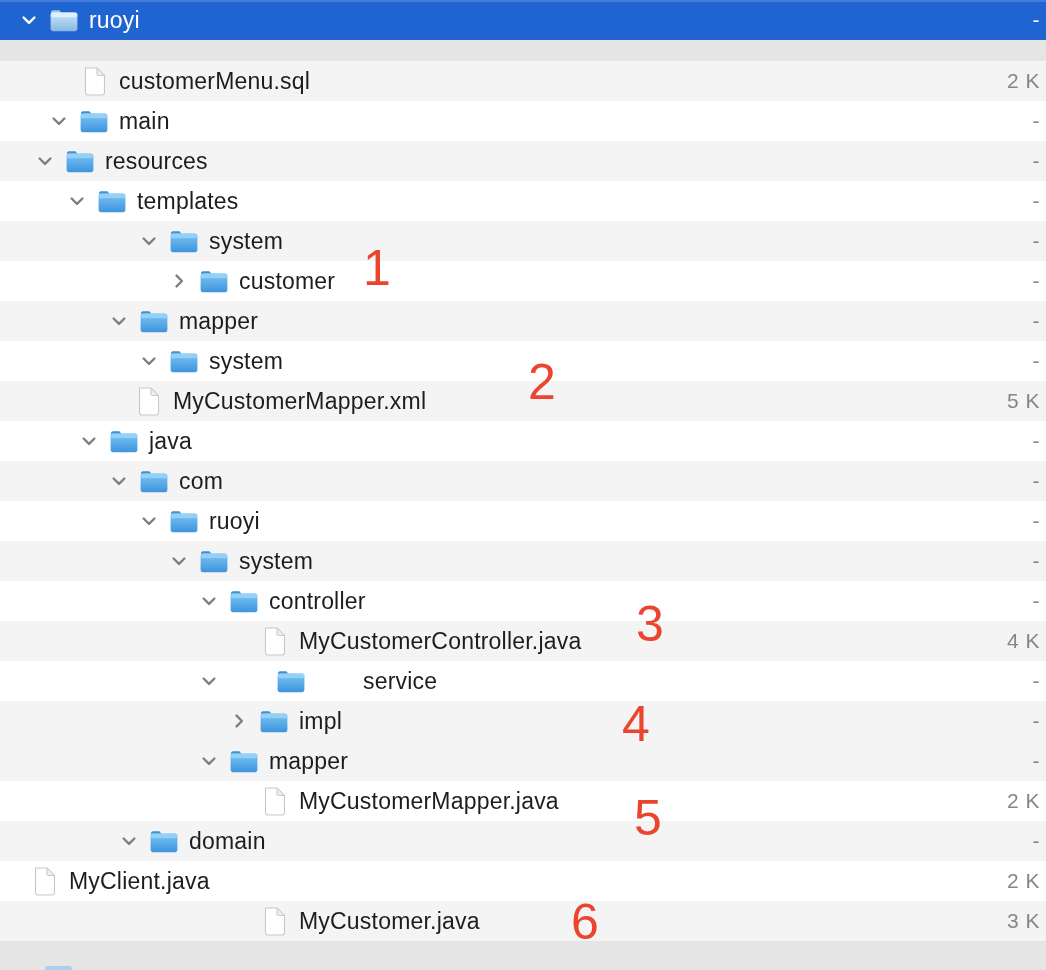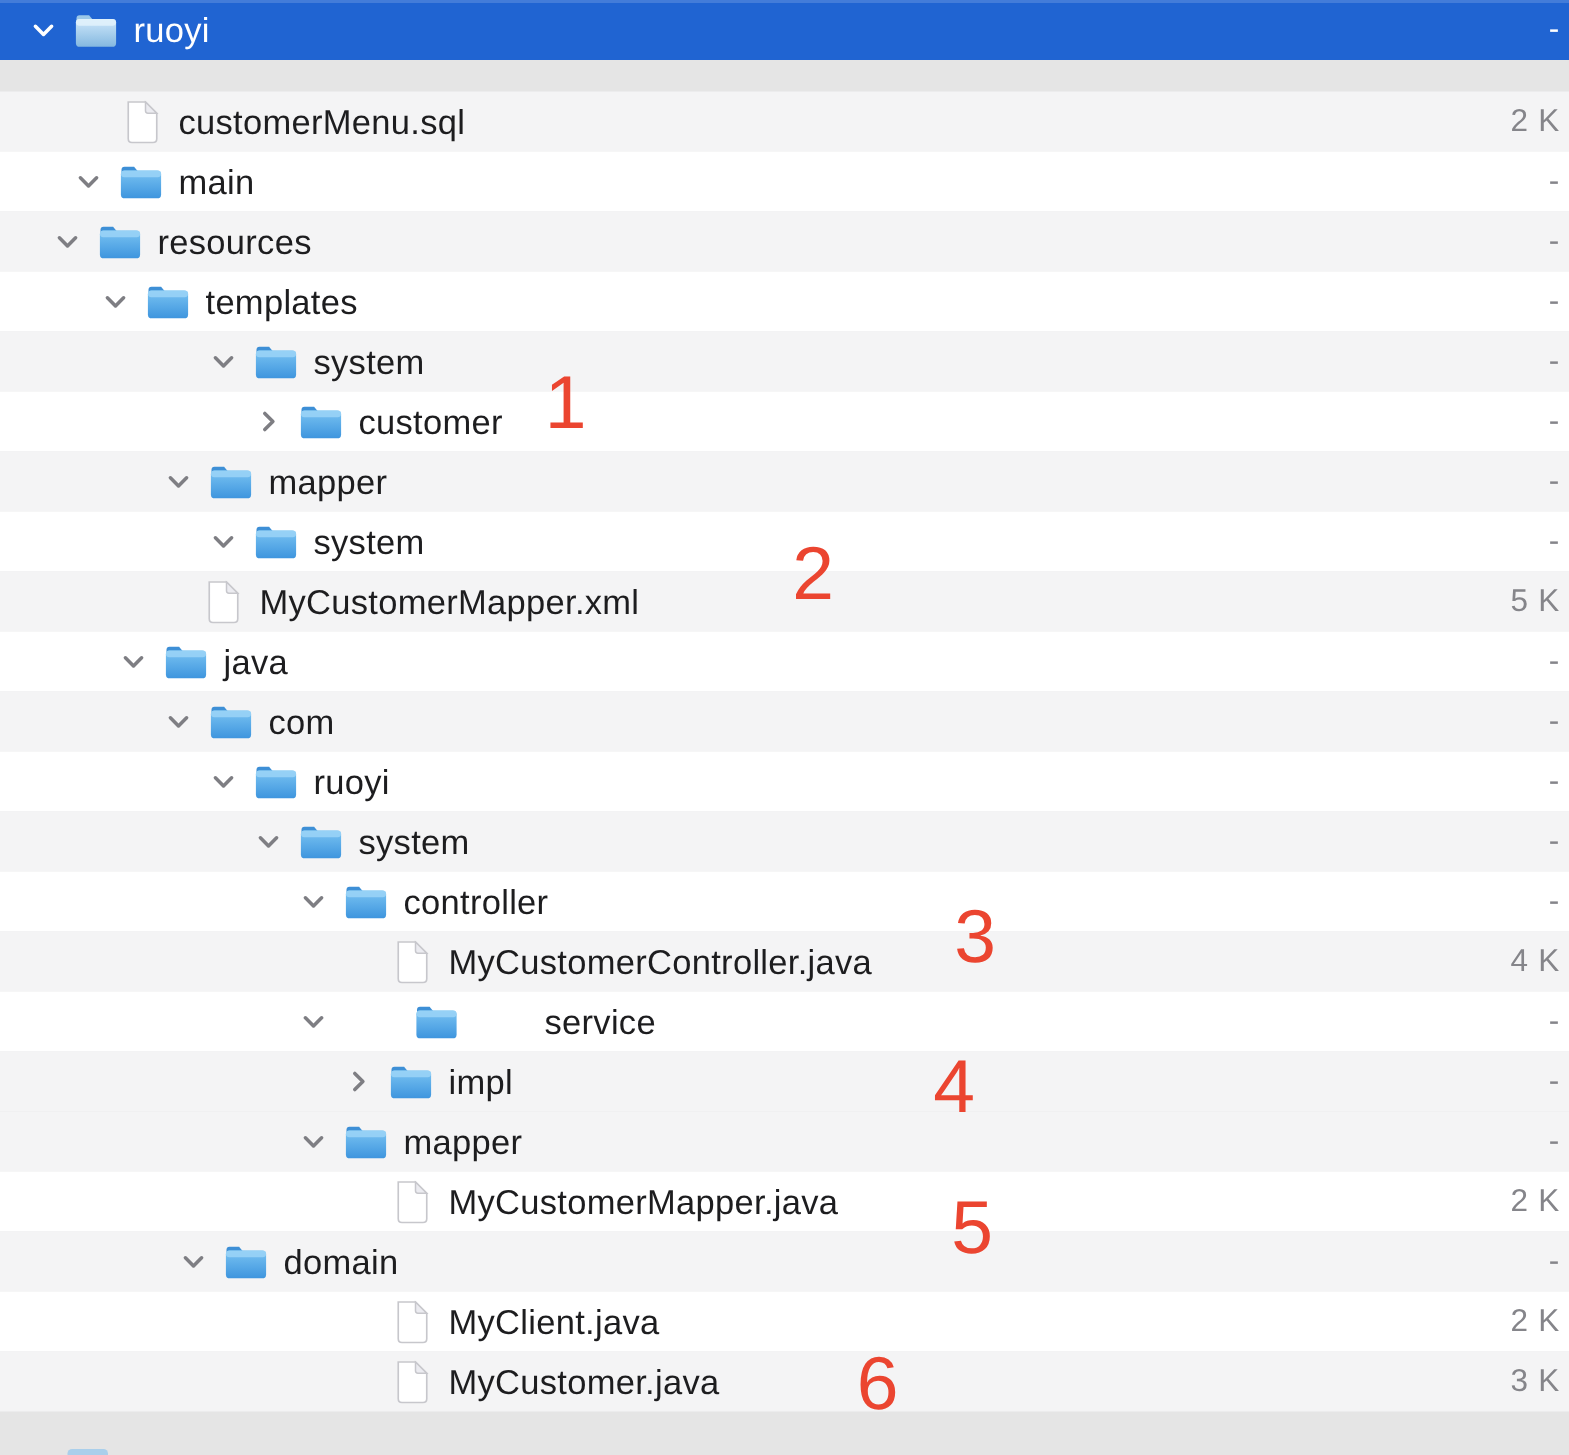--- a/index.html
+++ b/index.html
@@ -461,21 +461,21 @@
               </linearGradient>
             </defs>
             <path d="M1 6 L1 3.2 Q1 1.2 3 1.2 L9.4 1.2 L12 4.4 L12 6 Z" fill="#3d8fd6"></path>
             <rect x="0.6" y="3.6" width="26.8" height="18.6" rx="2.6" fill="url(#fg-norm)"></rect>
             <rect x="0.6" y="3.6" width="26.8" height="4.6" rx="2.3" fill="#9bd3f7" opacity="0.85"></rect>
           </svg>
         </span>
     <span class="label">domain</span>
     <span class="size">-</span>
   </div>
-      <div class="row" style="padding-left: 230px;">
+      <div class="row" style="">
     <span class="chevron none">
       
     </span>
     <span class="icon">
           <svg width="23" height="29" viewBox="0 0 23 29">
             <path d="M2.5 1 L14 1 L21.5 8.5 L21.5 25.5 Q21.5 28 19 28 L5 28 Q2.5 28 2.5 25.5 Z" fill="#ffffff" stroke="#c7c7cc" stroke-width="1.1"></path>
             <path d="M14 1 L21.5 8.5 L15.6 8.5 Q14 8.5 14 6.9 Z" fill="#ececf1" stroke="#c7c7cc" stroke-width="1"></path>
           </svg>
         </span>
     <span class="label">MyClient.java</span>

